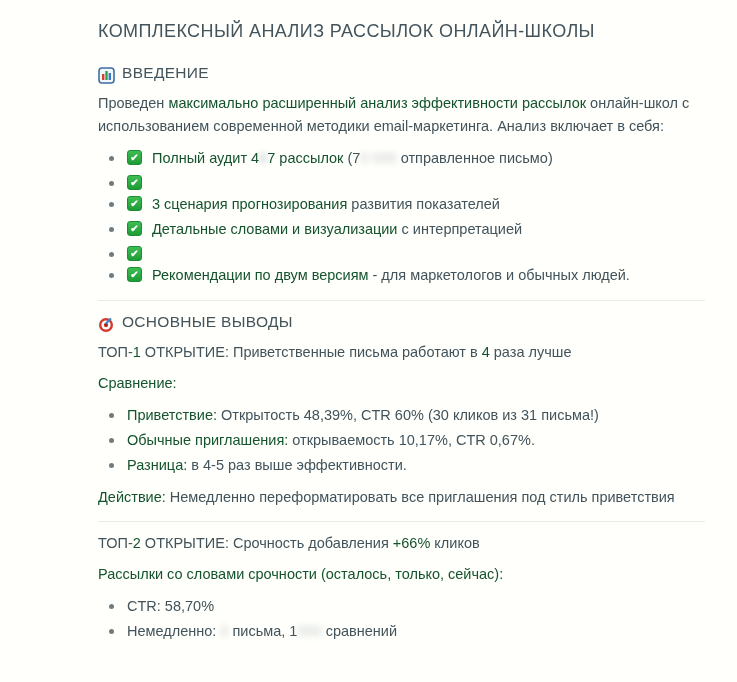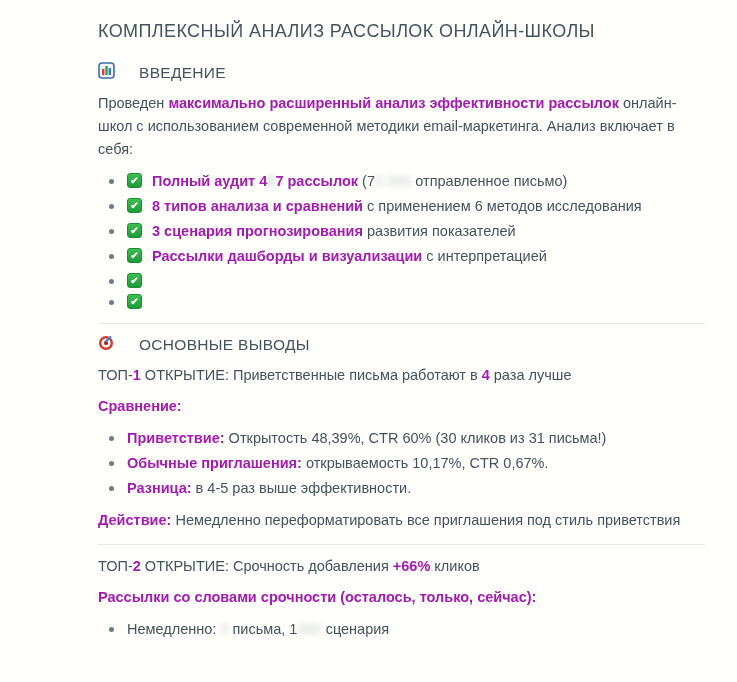--- a/index.html
+++ b/index.html
@@ -10,27 +10,27 @@
     color:#42535b;
     -webkit-font-smoothing:antialiased;
   }
   .page{padding:20px 32px 0 98px;}
   h1.title{
     font-size:18px;font-weight:400;line-height:22px;
     letter-spacing:.4px;margin:0 0 20px;color:#44545c;
   }
   section{margin:0;}
   .sec-head{
-    display:flex;align-items:flex-start;gap:24px;
+    display:flex;align-items:flex-end;gap:7px;
     font-size:15.5px;line-height:22px;letter-spacing:.3px;
     color:#44545c;margin:0 0 4px;
   }
   .sec-head .ico{flex:none;display:inline-flex;width:17px;height:17px;}
   p{font-size:14.5px;line-height:23px;margin:8px 0;}
-  .b{font-weight:700;color:#a21caf;text-align:center;}
+  .b{font-weight:400;color:#14532d;text-align:center;}
   .list{margin:4px 0;}
   .li{
     display:flex;align-items:flex-start;
     font-size:14.5px;line-height:21px;padding:2px 0;
   }
   .dot{
     flex:none;width:5px;height:5px;border-radius:50%;
     background:#6d7c83;margin:8px 13px 0 11px;
   }
   .check{
@@ -74,39 +74,39 @@
         <p><span>Проведен </span><span class="b">максимально расширенный анализ эффективности рассылок</span><span> онлайн-школ с использованием современной методики email-маркетинга. Анализ включает в себя:</span></p>
         <div class="list">
           <div class="li">
             <span class="dot"></span>
             <span class="check">✔</span>
             <span class="txt"><span class="b">Полный аудит 4</span><span class="b blur">0</span><span class="b">7 рассылок</span><span> (7</span><span class="blur">0 000</span><span> отправленное письмо)</span></span>
           </div>
           <div class="li">
             <span class="dot"></span>
             <span class="check">✔</span>
-            <span class="txt"><span class="b">8 типов анализа и сравнений</span><span> с применением 6 методов исследования</span></span>
           </div>
           <div class="li">
             <span class="dot"></span>
             <span class="check">✔</span>
             <span class="txt"><span class="b">3 сценария прогнозирования</span><span> развития показателей</span></span>
           </div>
           <div class="li">
             <span class="dot"></span>
             <span class="check">✔</span>
-            <span class="txt"><span class="b">Рассылки дашборды и визуализации</span><span> с интерпретацией</span></span>
+            <span class="txt"><span class="b">Детальные словами и визуализации</span><span> с интерпретацией</span></span>
           </div>
           <div class="li">
             <span class="dot"></span>
             <span class="check">✔</span>
           </div>
           <div class="li">
             <span class="dot"></span>
             <span class="check">✔</span>
+            <span class="txt"><span class="b">Рекомендации по двум версиям</span><span> - для маркетологов и обычных людей.</span></span>
           </div>
         </div>
         <hr class="divider">
       </div>
   </section>
 
   <section>
     <div class="sec-head">
       <span class="ico">
         <svg viewBox="0 0 17 17" width="17" height="17">
@@ -136,19 +136,23 @@
             <span class="txt"><span class="b">Разница:</span><span> в 4-5 раз выше эффективности.</span></span>
           </div>
         </div>
         <p><span class="b">Действие:</span><span> Немедленно переформатировать все приглашения под стиль приветствия</span></p>
         <hr class="divider">
         <p><span>ТОП-</span><span class="b">2</span><span> ОТКРЫТИЕ: Срочность добавления </span><span class="b">+66%</span><span> кликов</span></p>
         <p><span class="b">Рассылки со словами срочности (осталось, только, сейчас):</span></p>
         <div class="list">
           <div class="li">
             <span class="dot"></span>
-            <span class="txt"><span>Немедленно: </span><span class="blur">0</span><span> письма, 1</span><span class="blur">000</span><span> сценария</span></span>
+            <span class="txt"><span>CTR: 58,70%</span></span>
+          </div>
+          <div class="li">
+            <span class="dot"></span>
+            <span class="txt"><span>Немедленно: </span><span class="blur">0</span><span> письма, 1</span><span class="blur">000</span><span> сравнений</span></span>
           </div>
         </div>
       </div>
   </section>
 
 </div>
 
 </body></html>

